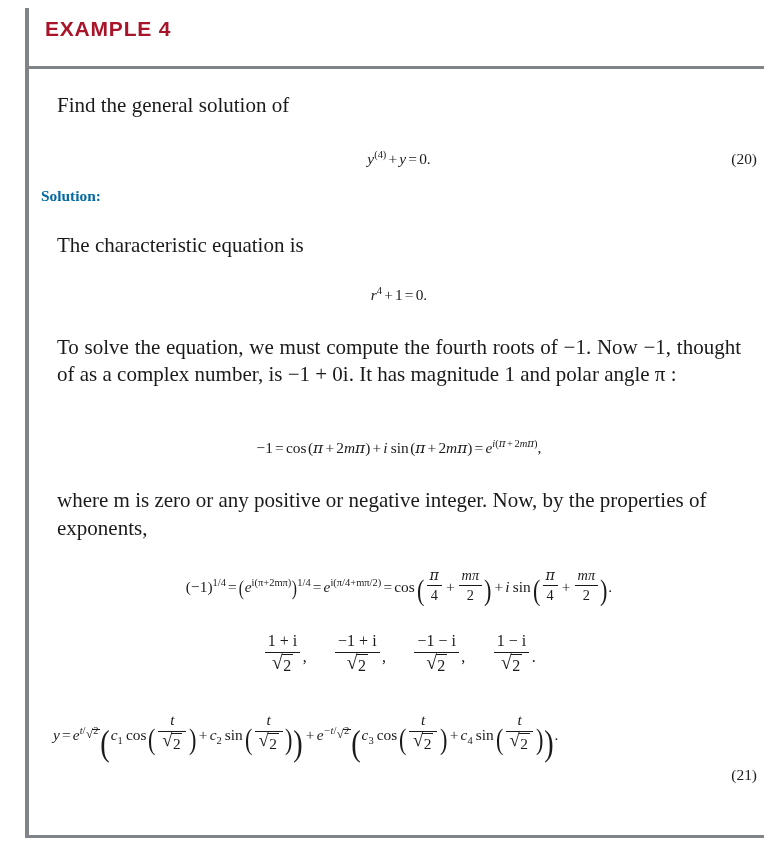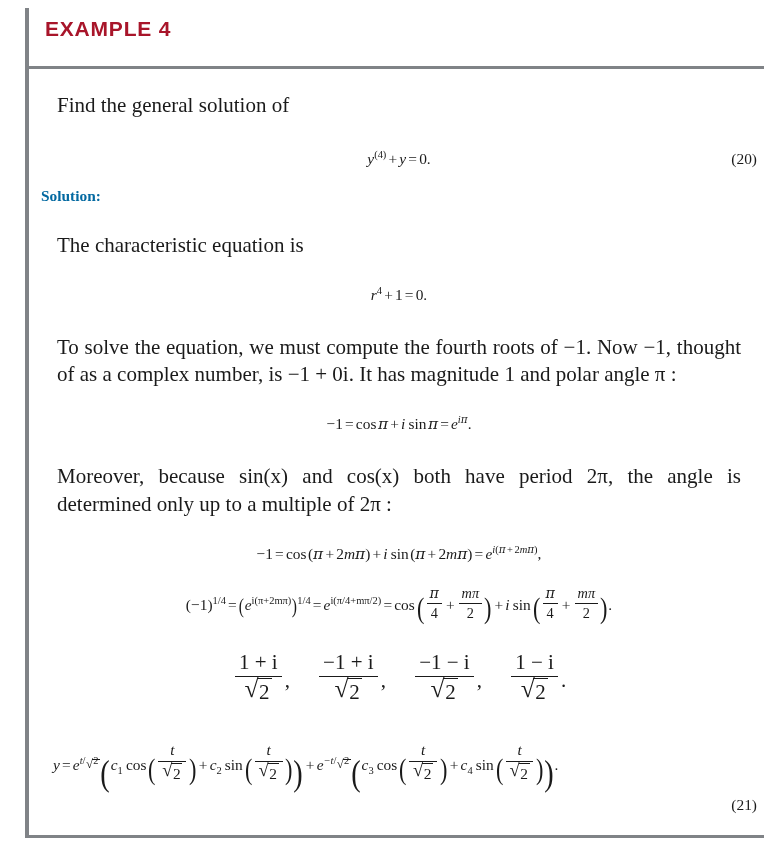--- a/index.html
+++ b/index.html
@@ -189,21 +189,21 @@
     font-size: 1.85em;
     vertical-align: -0.30em;
   }
   .paren.sm {
     font-size: 1.30em;
     vertical-align: -0.18em;
   }
 
   .roots-row {
     text-align: center;
-    font-size: 21px;
+    font-size: 16px;
   }
   .roots-row .rootitem {
     display: inline-block;
     margin: 0 13px;
   }
 
   .bigeq {
     font-size: 15.4px;
     white-space: nowrap;
     padding-left: 12px;
@@ -251,40 +251,35 @@
         <span class="mi">r</span><sup class="ex">4</sup><span class="mo">+</span><span class="mn">1</span><span class="mo">=</span><span class="mn">0.</span>
       </span>
     </div>
 
     <div class="sp-14"></div>
 
     <p class="txt">To solve the equation, we must compute the fourth roots of −1. Now −1, thought of as a complex number, is −1 + 0i. It has magnitude 1 and polar angle π :</p>
 
     <div class="sp-10"></div>
 
-    <div class="eqline eq-center">
-      <span class="m">
-        <span class="mn">−1</span><span class="mo">=</span><span class="mop">cos</span><span class="pi">π</span><span class="mo">+</span><span class="mi">i</span> <span class="mop">sin</span><span class="pi">π</span><span class="mo">=</span><span class="mi">e</span><sup class="ex"><span class="mi">i</span><span class="pi">π</span></sup><span class="mn">.</span>
-      </span>
-    </div>
 
     <div class="sp-14"></div>
 
-    <p class="txt">Moreover, because sin(x) and cos(x) both have period 2π, the angle is determined only up to a multiple of 2π :</p>
 
     <div class="sp-10"></div>
 
     <div class="eqline eq-center">
       <span class="m">
         <span class="mn">−1</span><span class="mo">=</span><span class="mop">cos</span><span class="mn">(</span><span class="pi">π</span><span class="mo">+</span><span class="mn">2</span><span class="mi">m</span><span class="pi">π</span><span class="mn">)</span><span class="mo">+</span><span class="mi">i</span> <span class="mop">sin</span><span class="mn">(</span><span class="pi">π</span><span class="mo">+</span><span class="mn">2</span><span class="mi">m</span><span class="pi">π</span><span class="mn">)</span><span class="mo">=</span><span class="mi">e</span><sup class="ex"><span class="mi">i</span><span class="mn">(</span><span class="pi">π</span><span class="mo">+</span><span class="mn">2</span><span class="mi">m</span><span class="pi">π</span><span class="mn">)</span></sup><span class="mn">,</span>
       </span>
     </div>
 
     <div class="sp-14"></div>
 
+    <p class="txt nojust">where m is zero or any positive or negative integer. Now, by the properties of exponents,</p>
 
     <div class="sp-8"></div>
 
     <div class="eqline eq-center">
       <span class="m">
         <span class="mn">(</span><span class="mn">−1</span><span class="mn">)</span><sup class="ex">1/4</sup><span class="mo">=</span><span class="paren sm">(</span><span class="mi">e</span><sup class="ex">i(π+2mπ)</sup><span class="paren sm">)</span><sup class="ex">1/4</sup><span class="mo">=</span><span class="mi">e</span><sup class="ex">i(π/4+mπ/2)</sup><span class="mo">=</span><span class="mop">cos</span><span class="paren med">(</span><span class="frac small"><span class="num pi">π</span><span class="den mn">4</span></span><span class="mo">+</span><span class="frac small"><span class="num mi">mπ</span><span class="den mn">2</span></span><span class="paren med">)</span><span class="mo">+</span><span class="mi">i</span> <span class="mop">sin</span><span class="paren med">(</span><span class="frac small"><span class="num pi">π</span><span class="den mn">4</span></span><span class="mo">+</span><span class="frac small"><span class="num mi">mπ</span><span class="den mn">2</span></span><span class="paren med">)</span><span class="mn">.</span>
       </span>
     </div>
 
     <div class="sp-18"></div>

